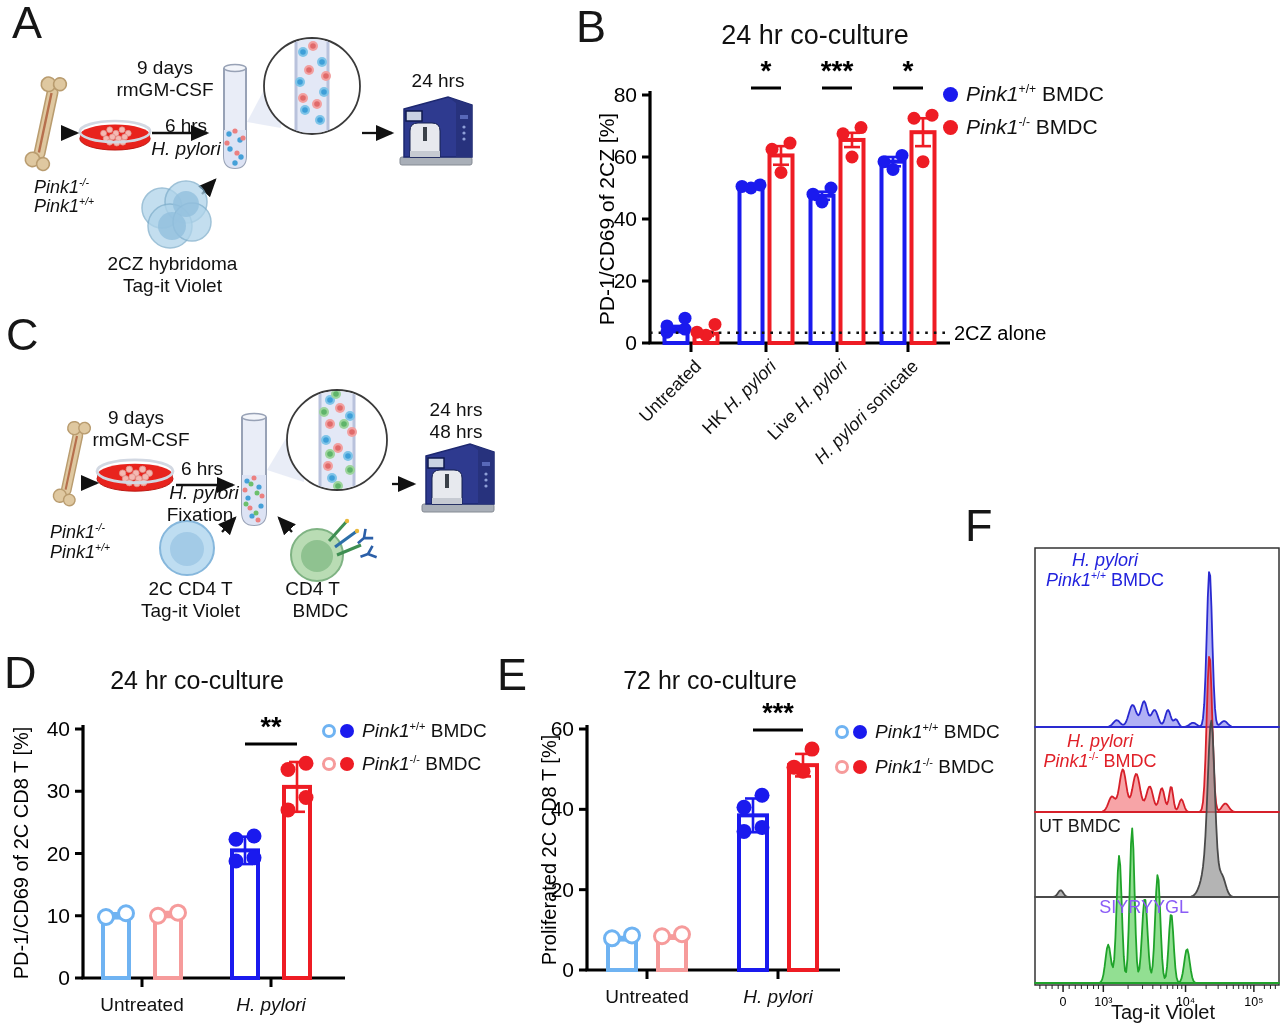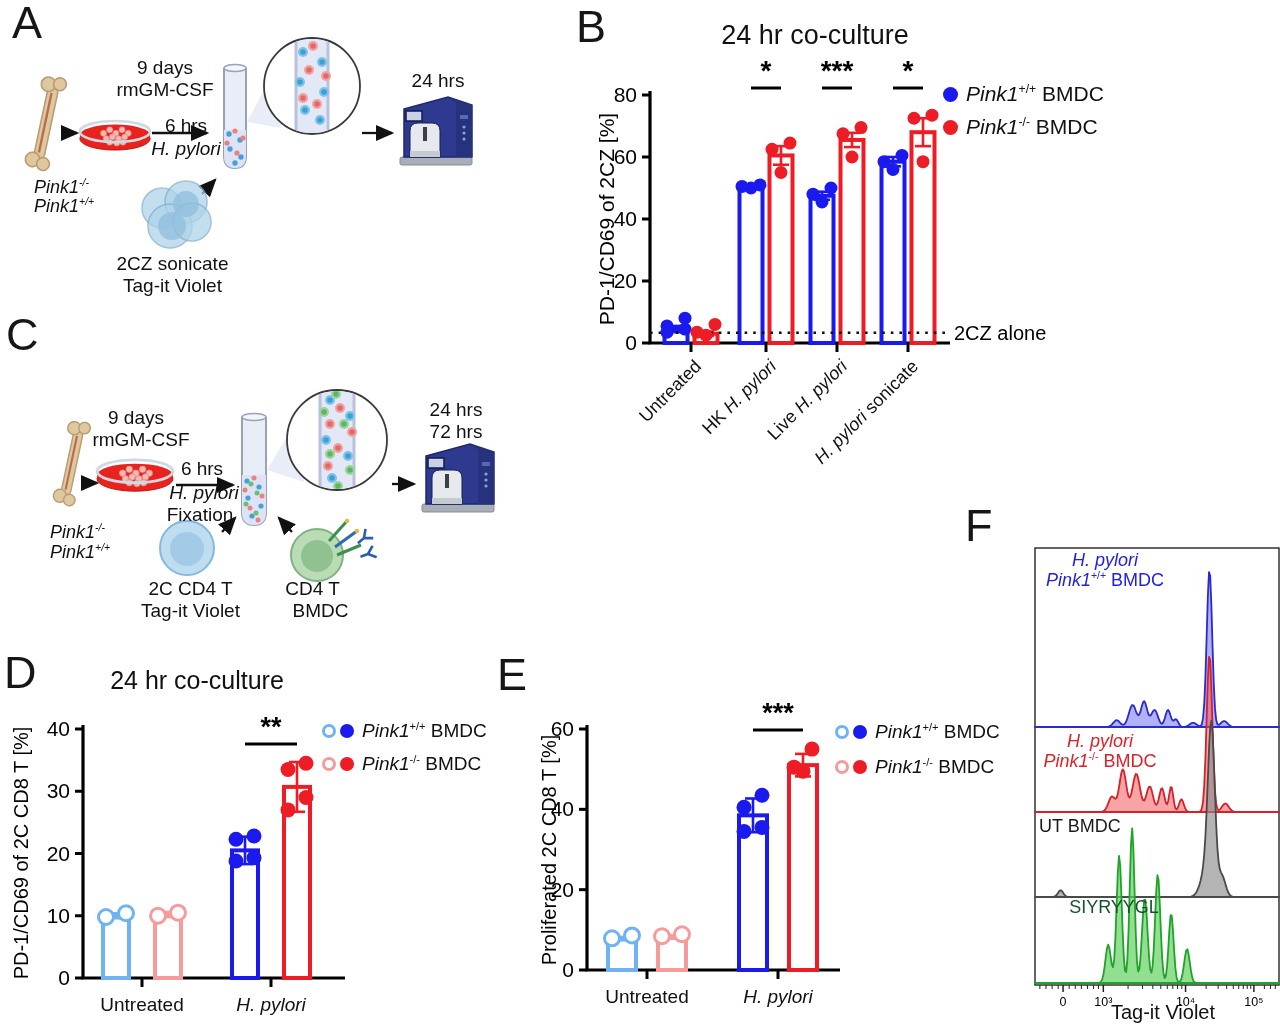--- a/index.html
+++ b/index.html
@@ -178,21 +178,21 @@
     <use href="#cytoDef" transform="translate(398,85)"></use>
   </svg>
 
   <div class="lbl" style="left:115px;top:47px;width:100px">9 days</div>
   <div class="lbl" style="left:115px;top:69px;width:100px">rmGM-CSF</div>
   <div class="lbl" style="left:151px;top:105px;width:70px">6 hrs</div>
   <div class="lbl it" style="left:146px;top:128px;width:80px">H. pylori</div>
   <div class="lbl" style="left:403px;top:60px;width:70px">24 hrs</div>
   <div class="lbl left it" style="left:34px;top:167px;font-size:18px"><span>Pink1</span><sup>-/-</sup></div>
   <div class="lbl left it" style="left:34px;top:186px;font-size:18px"><span>Pink1</span><sup>+/+</sup></div>
-  <div class="lbl" style="left:95px;top:243px;width:155px">2CZ sonicate</div>
+  <div class="lbl" style="left:95px;top:243px;width:155px">2CZ hybridoma</div>
   <div class="lbl" style="left:95px;top:265px;width:155px">Tag-it Violet</div>
 </div>
 
 <div class="panel" id="panelC" style="left:0;top:320px;width:600px;height:340px">
   <svg width="600" height="340" viewBox="0 0 600 340">
     <defs>
       <marker id="arrC" markerWidth="9" markerHeight="8" refX="7" refY="3.5" orient="auto">
         <path d="M0,0 L8,3.5 L0,7 Z" fill="#111"></path>
       </marker>
     </defs>
@@ -337,21 +337,21 @@
 
     <use href="#cytoDef" transform="translate(420,122)"></use>
   </svg>
 
   <div class="lbl" style="left:86px;top:87px;width:100px">9 days</div>
   <div class="lbl" style="left:81px;top:109px;width:120px">rmGM-CSF</div>
   <div class="lbl" style="left:167px;top:138px;width:70px">6 hrs</div>
   <div class="lbl it" style="left:162px;top:162px;width:84px">H. pylori</div>
   <div class="lbl" style="left:158px;top:184px;width:84px">Fixation</div>
   <div class="lbl" style="left:420px;top:79px;width:72px">24 hrs</div>
-  <div class="lbl" style="left:420px;top:101px;width:72px">72 hrs</div>
+  <div class="lbl" style="left:420px;top:101px;width:72px">48 hrs</div>
   <div class="lbl left it" style="left:50px;top:202px;font-size:18px"><span>Pink1</span><sup>-/-</sup></div>
   <div class="lbl left it" style="left:50px;top:222px;font-size:18px"><span>Pink1</span><sup>+/+</sup></div>
   <div class="lbl" style="left:118px;top:258px;width:145px">2C CD4 T</div>
   <div class="lbl" style="left:118px;top:280px;width:145px">Tag-it Violet</div>
   <div class="lbl" style="left:250px;top:258px;width:125px">CD4 T</div>
   <div class="lbl" style="left:258px;top:280px;width:125px">BMDC</div>
 </div>
 
 <div class="panel" id="panelB" style="left:600px;top:20px;width:680px;height:460px">
   <div class="chart-title" style="left:55px;top:0;width:320px;font-size:27px">24 hr co-culture</div>
@@ -514,20 +514,21 @@
       </div>
       <div class="row" style="margin-bottom: 11px;">
         <div class="mk" style="width: 8px; height: 8px; border: 3px solid rgb(246, 155, 155); background: rgb(255, 255, 255);"></div>
         <div class="mk" style="width: 14px; height: 14px; background: rgb(238, 28, 36); margin-right: 8px;"></div>
         <div><span style="font-style: italic;">Pink1</span><sup>-/-</sup><span> BMDC</span></div>
       </div>
     </div>
   </div>
 
 <div class="panel" id="panelE" style="left:490px;top:655px;width:530px;height:375px">
+  <div class="chart-title" style="left:60px;top:11px;width:320px;font-size:25px">72 hr co-culture</div>
   <svg width="530" height="375" viewBox="0 0 530 375">
       <line x1="97" y1="70" x2="97" y2="315" stroke="#000" stroke-width="3.2"></line>
       <line x1="95.4" y1="315" x2="350" y2="315" stroke="#000" stroke-width="3.2"></line>
       <line x1="89" y1="315" x2="97" y2="315" stroke="#000" stroke-width="3"></line>
       <text x="84" y="322" text-anchor="end" font-size="21">0</text>
       <line x1="89" y1="234.66666666666669" x2="97" y2="234.66666666666669" stroke="#000" stroke-width="3"></line>
       <text x="84" y="241.66666666666669" text-anchor="end" font-size="21">20</text>
       <line x1="89" y1="154.33333333333334" x2="97" y2="154.33333333333334" stroke="#000" stroke-width="3"></line>
       <text x="84" y="161.33333333333334" text-anchor="end" font-size="21">40</text>
       <line x1="89" y1="74" x2="97" y2="74" stroke="#000" stroke-width="3"></line>
@@ -635,16 +636,16 @@
       <div><span style="font-style: italic;">H. pylori</span></div>
       <div><span style="font-style: italic;">Pink1</span><sup>+/+</sup><span> BMDC</span></div>
     </div>
     <div class="frow" style="left: 5px; top: 211px; width: 130px; text-align: center; color: rgb(224, 32, 40);">
       <div><span style="font-style: italic;">H. pylori</span></div>
       <div><span style="font-style: italic;">Pink1</span><sup>-/-</sup><span> BMDC</span></div>
     </div>
     <div class="frow" style="left: 9px; top: 296px; width: 150px; text-align: left; color: rgb(26, 26, 26);">
       <div><span>UT BMDC</span></div>
     </div>
-    <div class="frow" style="left: 9px; top: 377px; width: 150px; text-align: center; color: #14532d;">
+    <div class="frow" style="left: 9px; top: 377px; width: 150px; text-align: right; color: #8b5cf6;">
       <div><span>SIYRYYGL</span></div>
     </div>
   </div>
 
 </body></html>

